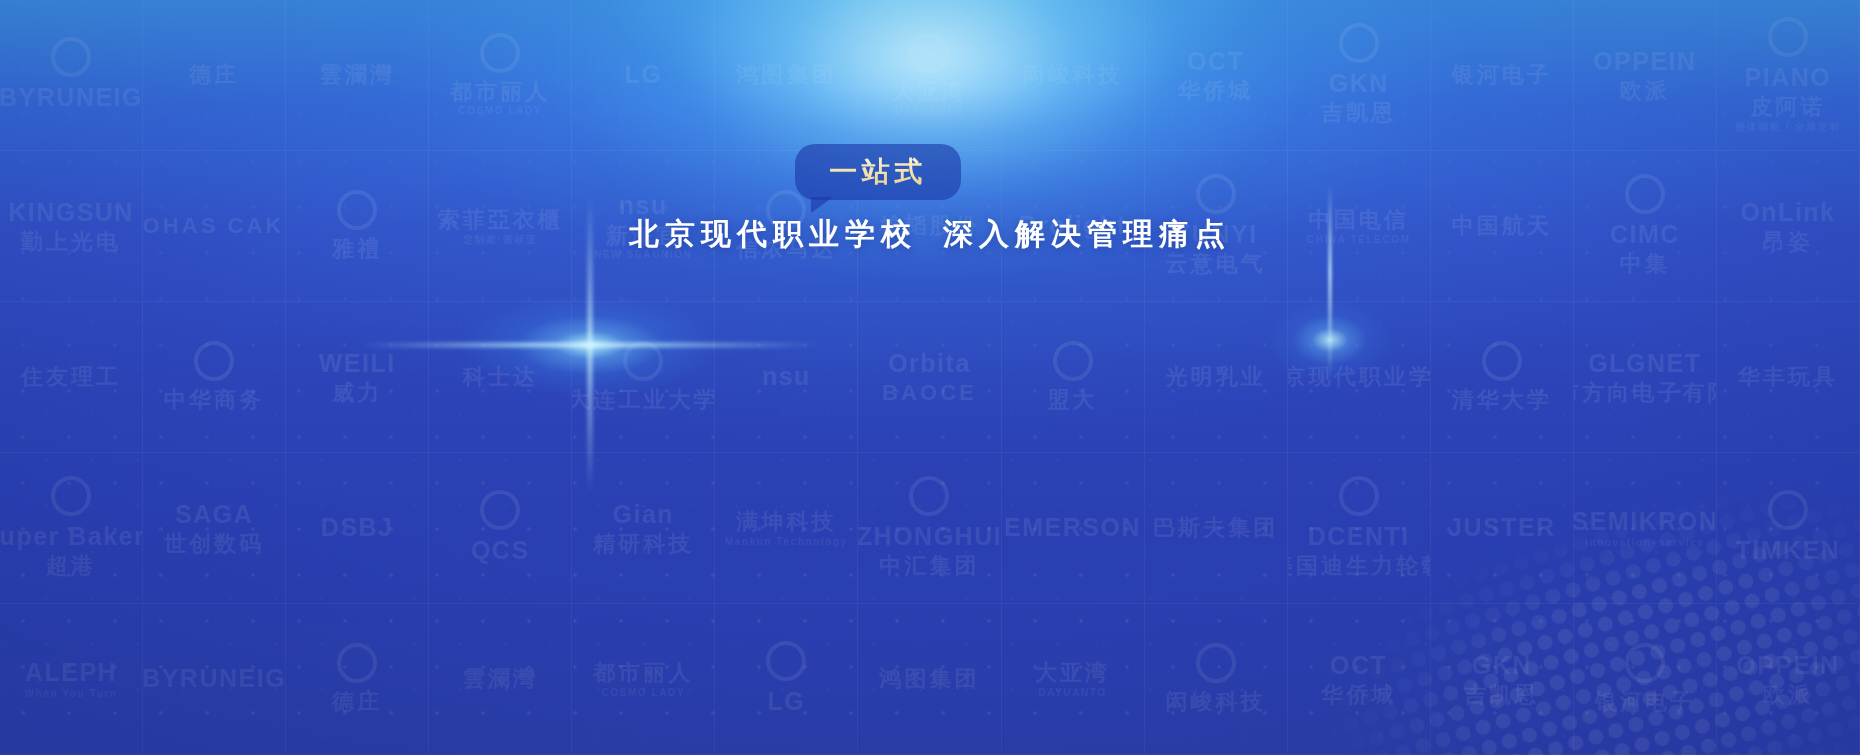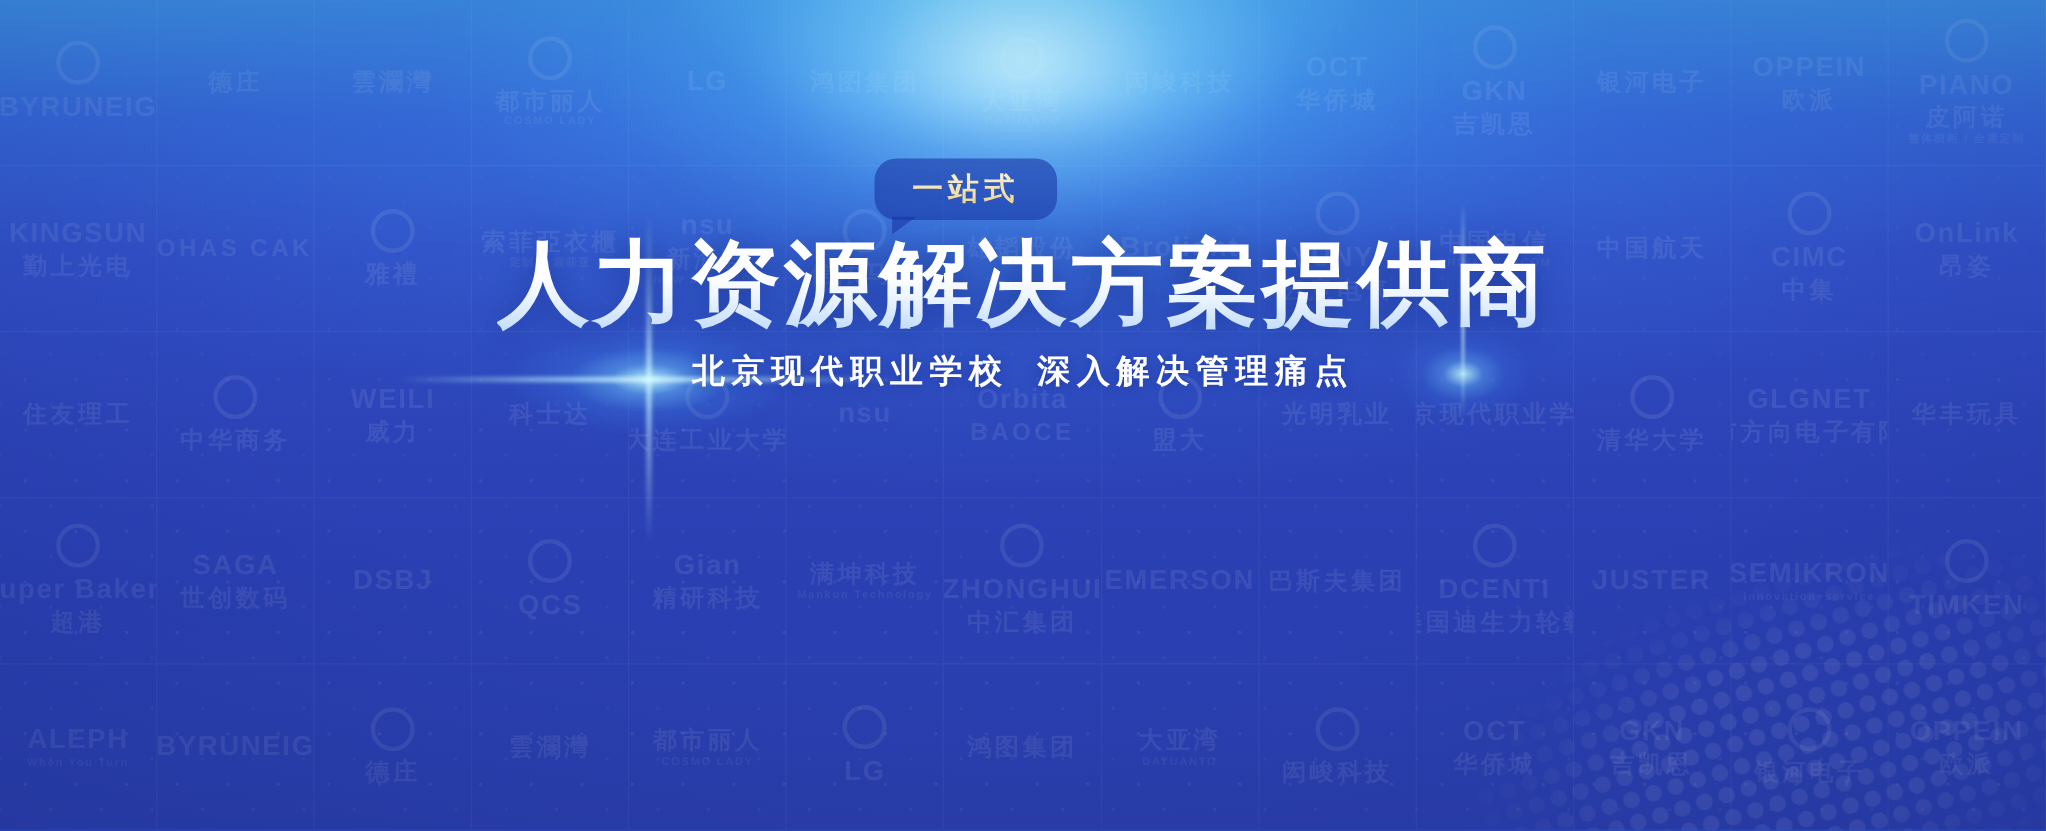--- a/index.html
+++ b/index.html
@@ -568,20 +568,19 @@
   <div class="flareR"></div>
 
   <div class="vignette"></div>
 
   <div class="content">
 
     <div class="badge">
       <span class="badge-text">一站式</span>
     </div>
 
-    <h1 class="title">人力资源解决方案提供商</h1>
 
     <div class="subtitle">
       <span>北京现代职业学校</span><span class="sub-gap"></span><span>深入解决管理痛点</span>
     </div>
 
   </div>
 </div>
 
 </body></html>

